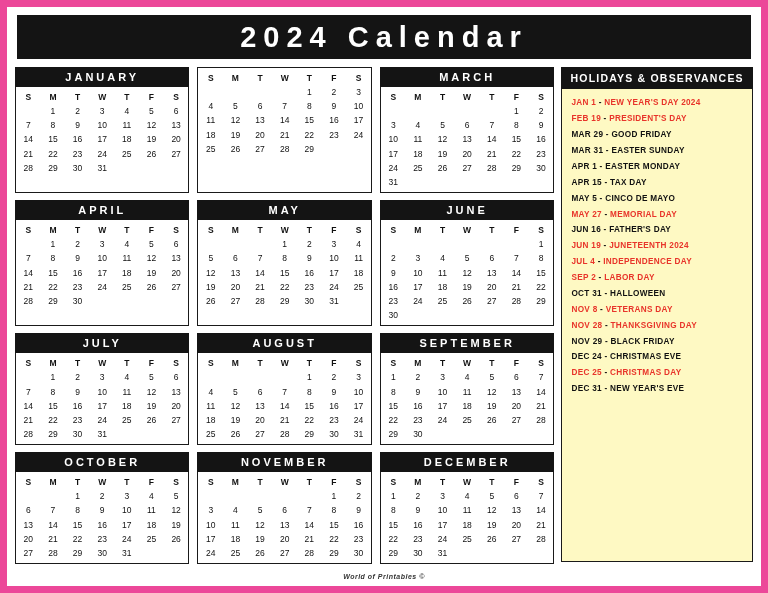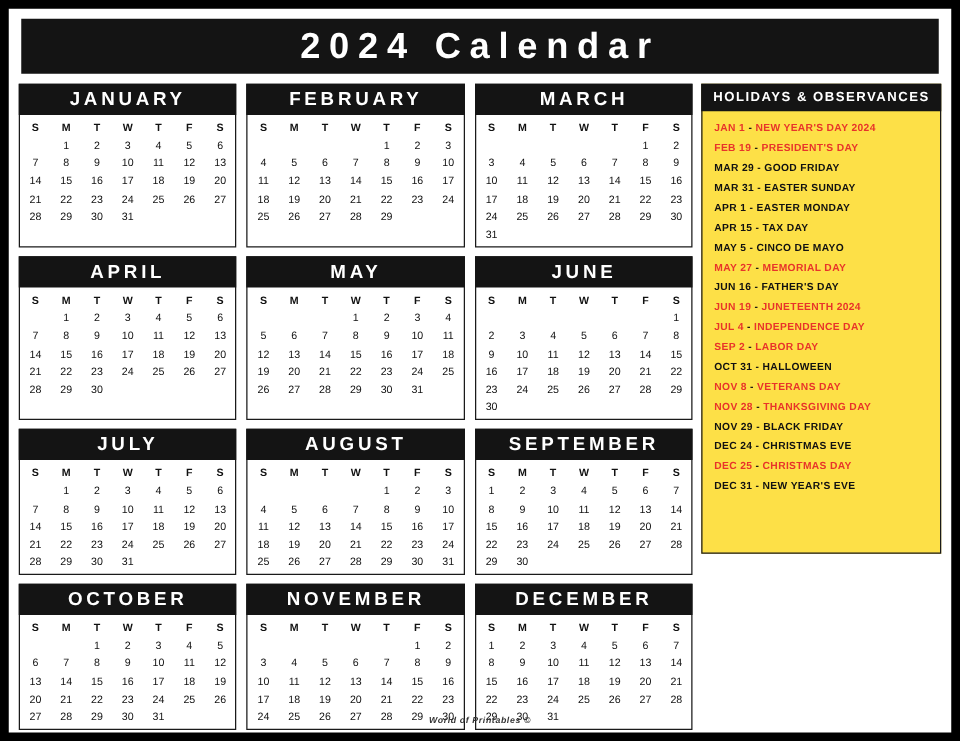--- a/index.html
+++ b/index.html
@@ -10,21 +10,21 @@
     width: 768px;
     height: 593px;
     background: #ffffff;
     font-family: "Liberation Sans", sans-serif;
     overflow: hidden;
   }
   .page {
     width: 768px;
     height: 593px;
     box-sizing: border-box;
-    border: 7px solid #000000;
+    border: 7px solid #ec4899;
     background: #ffffff;
     padding: 6px 8px 4px 8px;
     position: relative;
   }
   .title-bar {
     background: #141414;
     color: #ffffff;
     text-align: center;
     height: 44px;
     line-height: 44px;
@@ -47,21 +47,21 @@
   .month {
     border: 1.5px solid #1a1a1a;
     box-sizing: border-box;
     background: #ffffff;
     padding-bottom: 3px;
   }
   .month-name {
     background: #141414;
     color: #ffffff;
     text-align: center;
-    font-size: 15px;
+    font-size: 11px;
     font-weight: bold;
     letter-spacing: 3px;
     padding: 4px 0 4px 0;
     margin: -1px -1px 0 -1px;
   }
   table.cal {
     border-collapse: collapse;
     width: 100%;
     margin-top: 3px;
   }
@@ -81,22 +81,22 @@
     height: 11px;
   }
   td.sun, th.sun { color: #e8342a; }
   td.red { color: #e8342a; }
   td.empty { color: transparent; }
 
   .holidays {
     width: 196px;
     border: 1.5px solid #1a1a1a;
     box-sizing: border-box;
-    background: #fde047;
-    height: 376px;
+    background: #fef9c3;
+    height: 495px;
   }
   .holidays-head {
     background: #141414;
     color: #ffffff;
     text-align: center;
     font-size: 10.5px;
     font-weight: bold;
     letter-spacing: 1.2px;
     padding: 5px 0;
     margin: -1px -1px 0 -1px;
@@ -197,21 +197,20 @@
                 <td class="">30</td>
                 <td class="">31</td>
                 <td class="empty"></td>
                 <td class="empty"></td>
                 <td class="empty"></td>
               </tr>
             </tbody>
           </table>
         </div>
         <div class="month">
-          <div class="month-name">FEBRUARY</div>
           <table class="cal">
             <thead>
               <tr>
                 <th class="sun">S</th>
                 <th>M</th>
                 <th>T</th>
                 <th>W</th>
                 <th>T</th>
                 <th>F</th>
                 <th>S</th>

